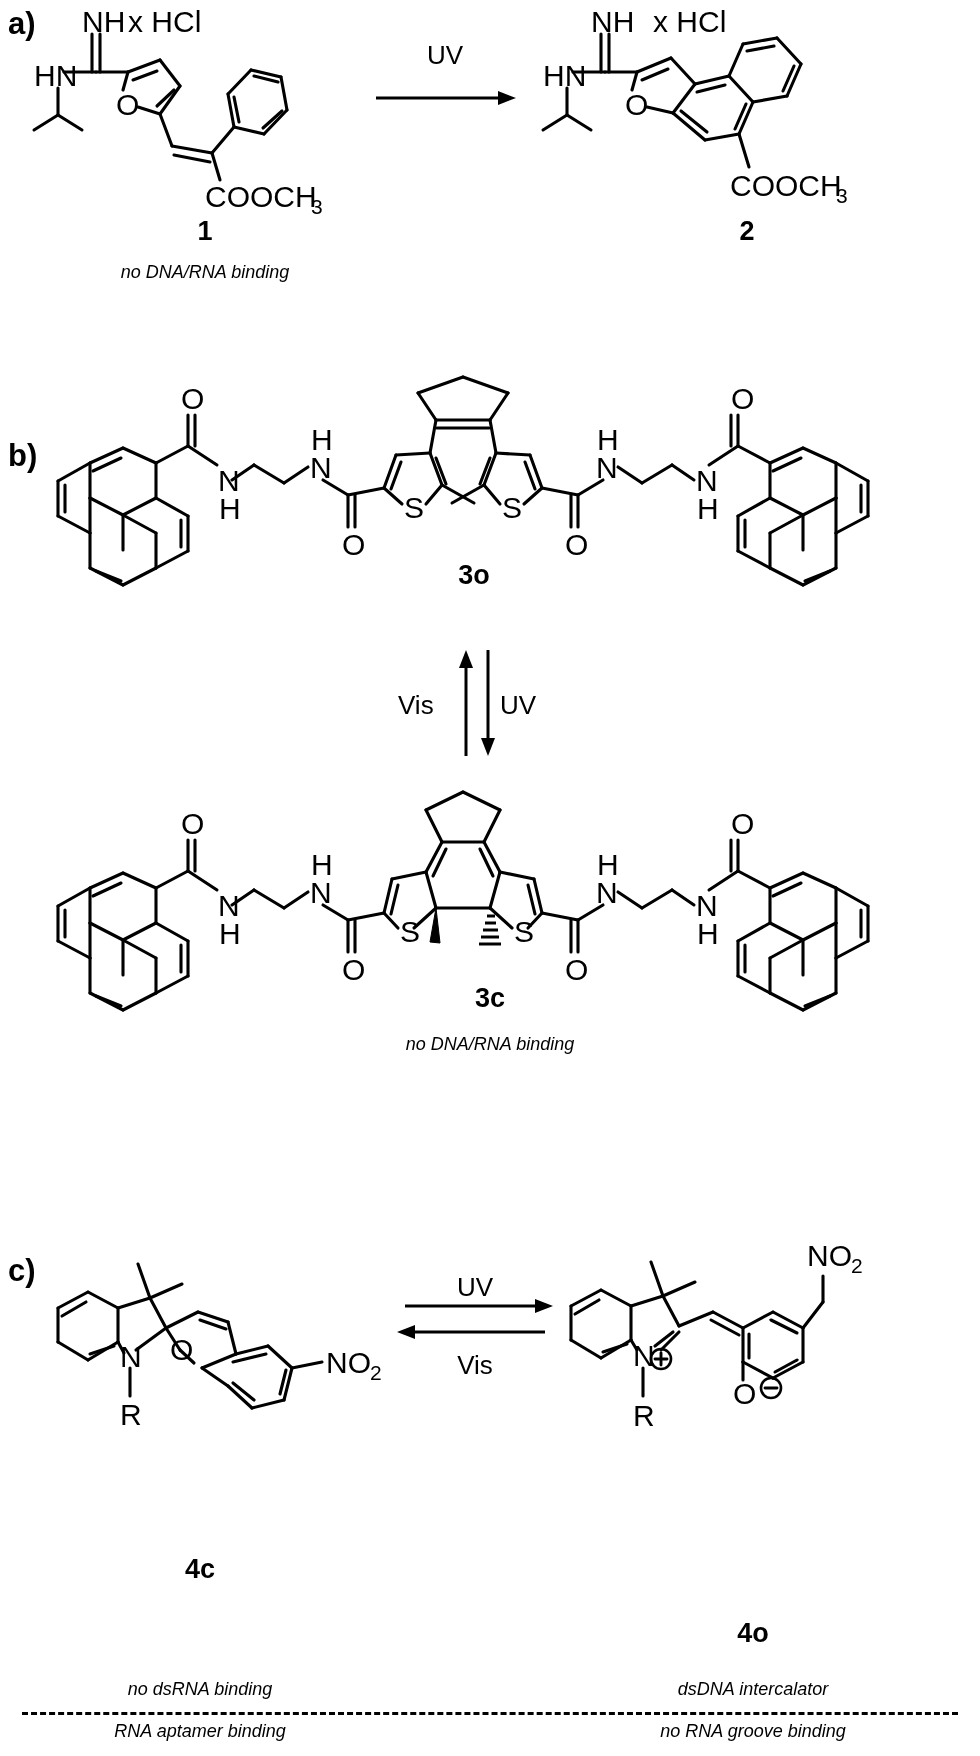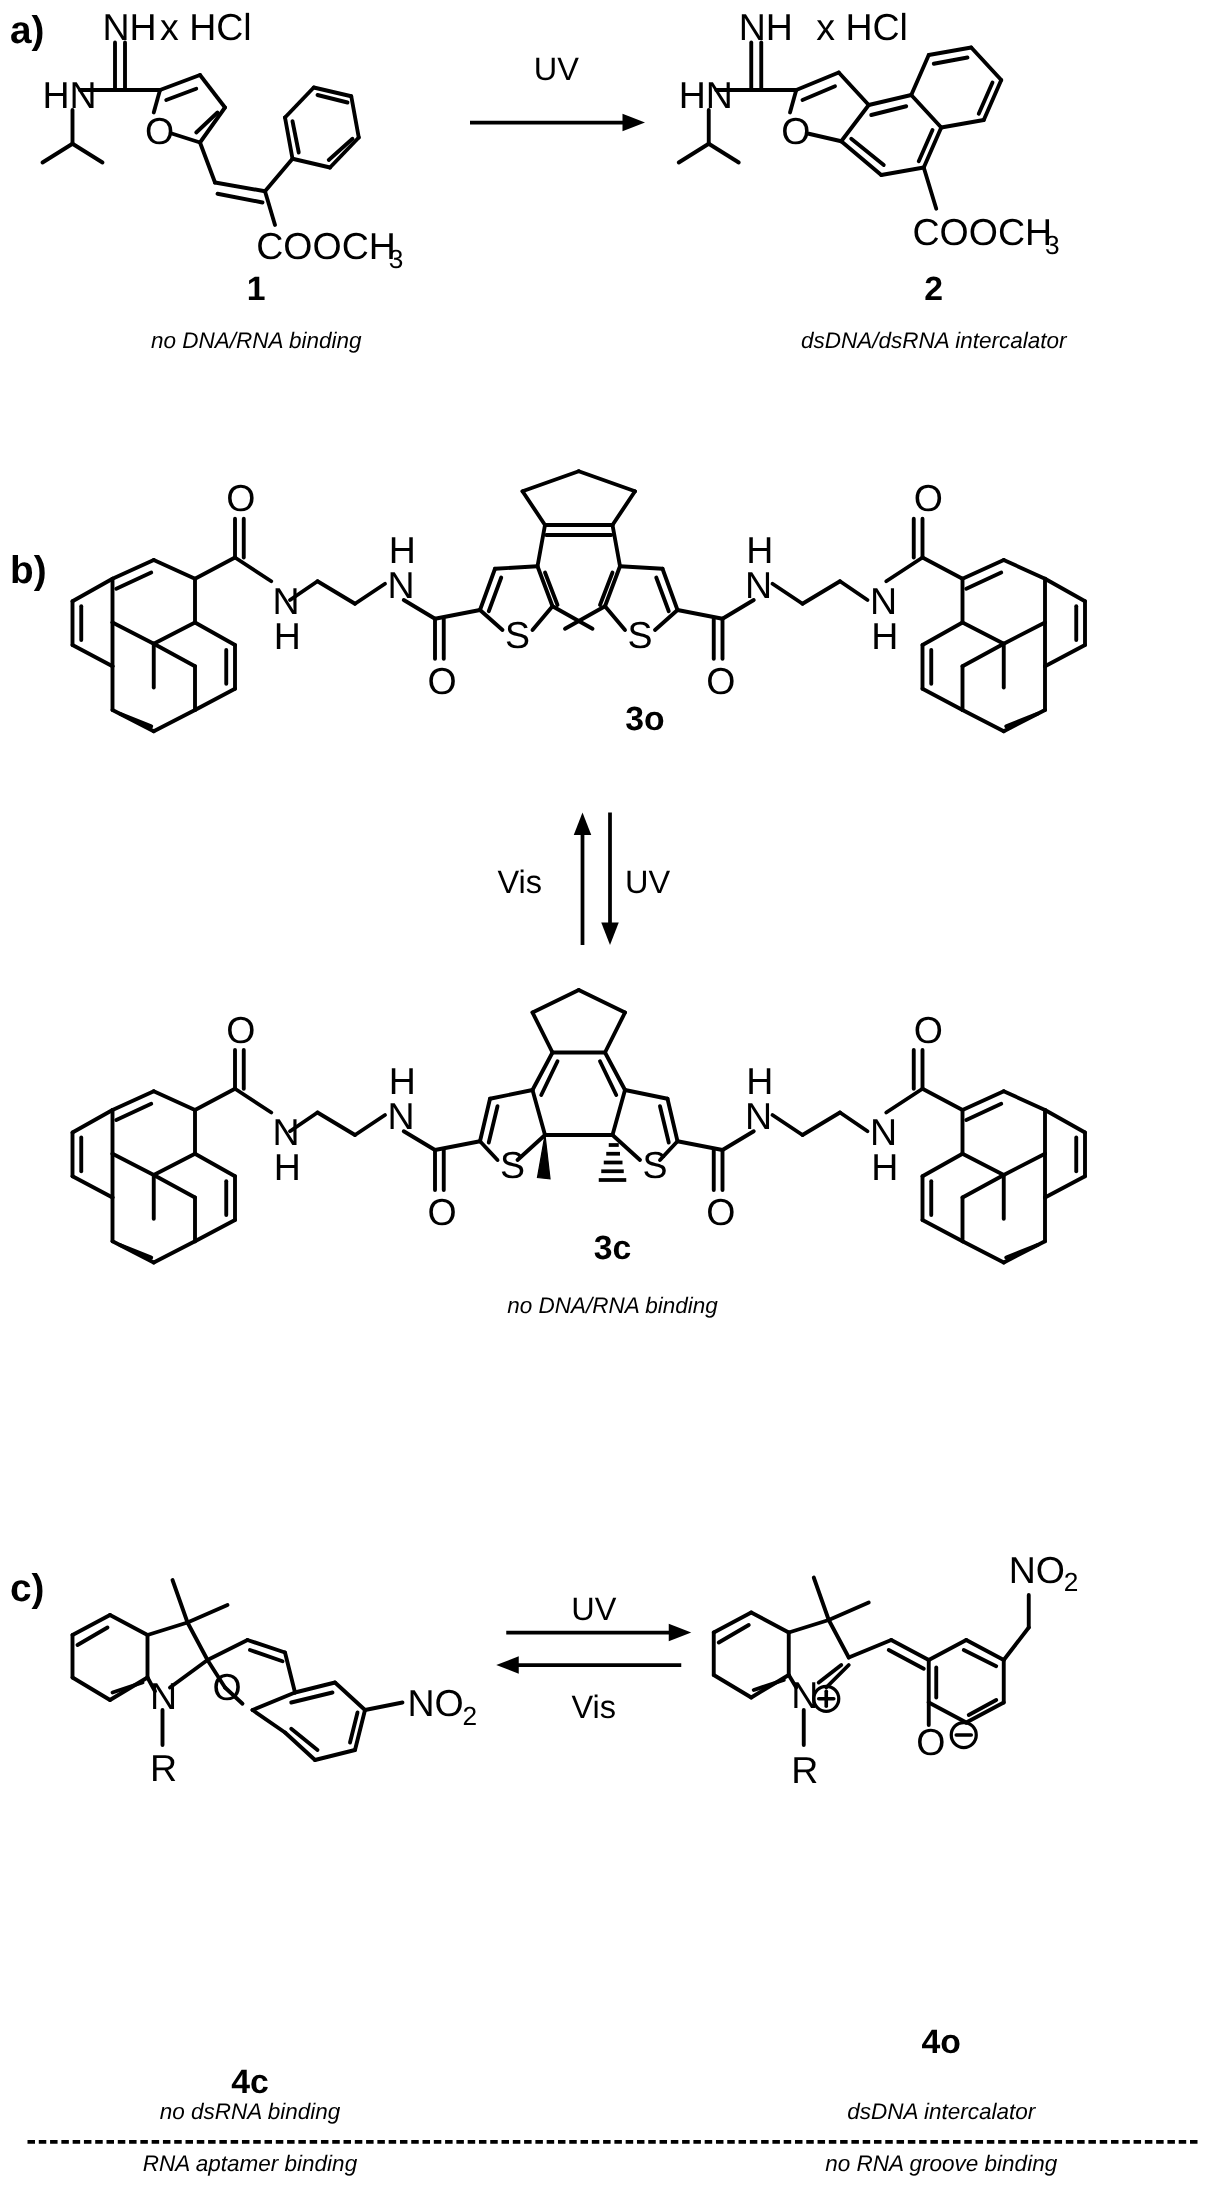--- a/index.html
+++ b/index.html
@@ -147,21 +147,20 @@
       <text class="atom" x="100" y="105">O</text>
       <text class="atom" x="205" y="186">COOCH</text>
       <text class="atom-sub" x="311" y="193">3</text>
     </svg>
   </div>
 
   <div class="cmpd-label ctr" style="left:205px;top:218px;">1</div>
   <div class="cmpd-label ctr" style="left:747px;top:218px;">2</div>
 
   <div class="caption ctr" style="left:205px;top:263px;">no DNA/RNA binding</div>
-  <div class="caption ctr" style="left:747px;top:263px;">dsDNA/dsRNA intercalator</div>
 
   <div class="panel-letter" style="left:8px;top:440px;">b)</div>
 
   <div class="struct" style="left:18px;top:385px;">
     <svg width="890" height="210" viewBox="0 0 890 210">
 
       <g>
 
         <line class="bond" x1="72" y1="78" x2="105" y2="63"></line>
         <line class="bond" x1="75" y1="86" x2="103" y2="73"></line>
@@ -283,21 +282,21 @@
       <text class="atom" x="484" y="133">S</text>
       <text class="atom" x="547" y="170">O</text>
       <text class="atom" x="578" y="93">N</text>
       <text class="atom" x="579" y="65">H</text>
       <text class="atom" x="678" y="106">N</text>
       <text class="atom" x="679" y="134">H</text>
       <text class="atom" x="713" y="24">O</text>
     </svg>
   </div>
 
-  <div class="cmpd-label ctr" style="left:516px;top:562px;">3o</div>
+  <div class="cmpd-label ctr" style="left:474px;top:562px;">3o</div>
 
   <div class="struct" style="left:448px;top:648px;">
     <svg width="90" height="110" viewBox="0 0 90 110">
 
       <line class="arrow-line" x1="18" y1="108" x2="18" y2="12"></line>
       <polygon points="18,2 11,20 25,20" fill="#000"></polygon>
 
       <line class="arrow-line" x1="40" y1="2" x2="40" y2="98"></line>
       <polygon points="40,108 33,90 47,90" fill="#000"></polygon>
     </svg>
@@ -555,21 +554,21 @@
       <line class="bond-thin" x1="220" y1="160" x2="232" y2="160"></line>
 
       <text class="atom" x="88" y="138">N</text>
       <text class="atom" x="188" y="176">O</text>
       <text class="atom" x="88" y="198">R</text>
       <text class="atom" x="262" y="38">NO</text>
       <text class="atom-sub" x="306" y="45">2</text>
     </svg>
   </div>
 
-  <div class="cmpd-label ctr" style="left:200px;top:1652px;">4c</div>
+  <div class="cmpd-label ctr" style="left:200px;top:1556px;">4c</div>
   <div class="cmpd-label ctr" style="left:753px;top:1620px;">4o</div>
 
   <div class="caption ctr" style="left:200px;top:1680px;">no dsRNA binding</div>
   <div class="caption ctr" style="left:753px;top:1680px;">dsDNA intercalator</div>
 
   <div class="dashline" style="left:22px;top:1712px;width:936px;"></div>
 
   <div class="caption ctr" style="left:200px;top:1722px;">RNA aptamer binding</div>
   <div class="caption ctr" style="left:753px;top:1722px;">no RNA groove binding</div>
 

